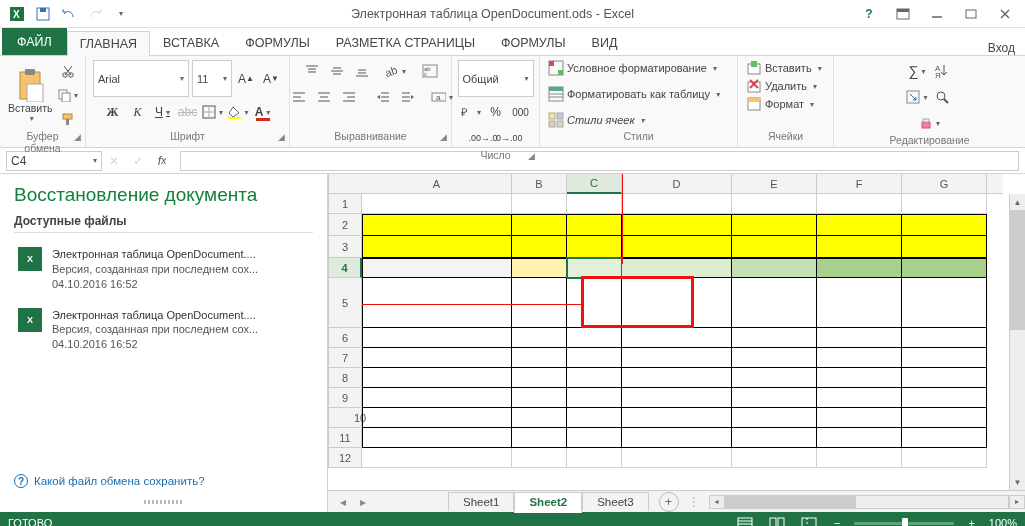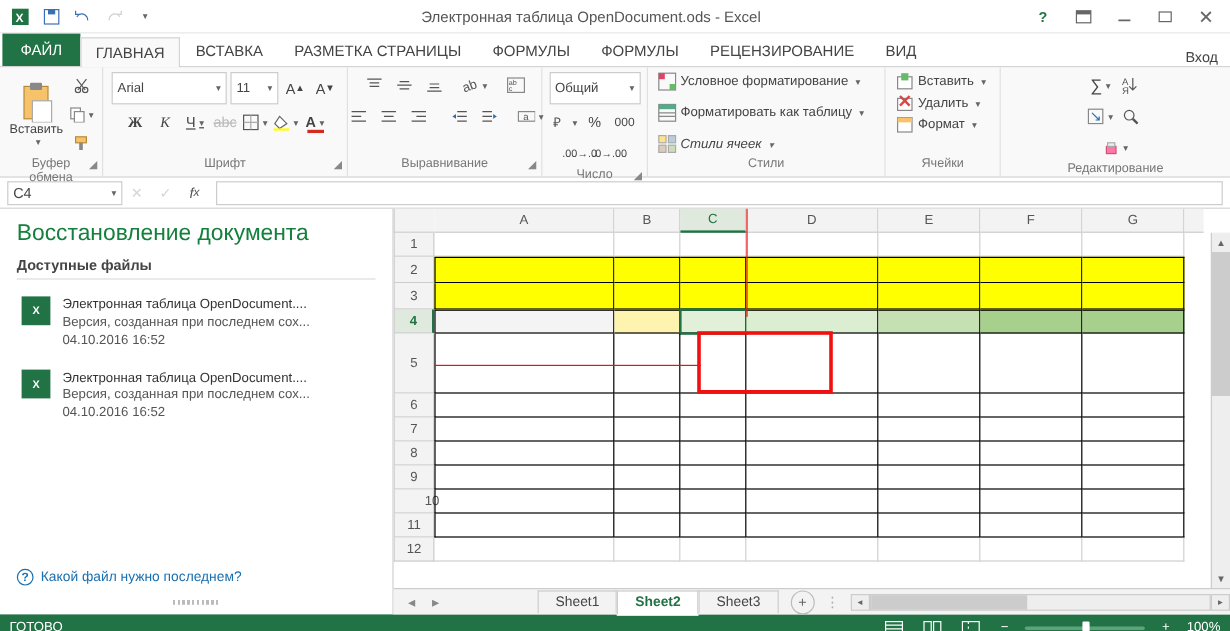--- a/index.html
+++ b/index.html
@@ -24,21 +24,21 @@
   .ribbon { height: 92px; background: #f9f9f9; border-bottom: 1px solid #d4d4d4; display: flex; }
   .group { border-right: 1px solid #e1e1e1; padding: 4px 8px 2px 8px; display: flex; flex-direction: column; justify-content: space-between; }
   .group-label { text-align: center; font-size: 10.5px; color: #777; height: 15px; position: relative; }
   .group-label .dlg { position: absolute; right: -4px; top: 2px; font-size: 9px; color: #888; cursor: pointer; }
   .group-body { flex: 1; display: flex; align-items: center; }
   .btn-stack { display: flex; flex-direction: column; align-items: center; gap: 0px; cursor: pointer; }
   .btn-stack .lbl { font-size: 10.5px; color: #444; }
   .smbtn { width: 22px; height: 22px; display: flex; align-items: center; justify-content: center; cursor: pointer; font-size: 12px; }
   .row { display: flex; align-items: center; gap: 3px; }
   .col { display: flex; flex-direction: column; gap: 2px; }
-  .sel { height: 27px; border: 1px solid #ccc; background: #fff; font-size: 11px; padding: 0 4px; display:flex; align-items:center; justify-content:space-between; cursor:pointer; }
+  .sel { height: 37px; border: 1px solid #ccc; background: #fff; font-size: 11px; padding: 0 4px; display:flex; align-items:center; justify-content:space-between; cursor:pointer; }
   .drop { font-size: 8px; color: #666; padding-left: 3px; }
 
   .bold-i { font-weight: bold; font-family: "Times New Roman",serif; }
   .ital-i { font-style: italic; font-family: "Times New Roman",serif; }
   .under-i { text-decoration: underline; }
   .strike-i { text-decoration: line-through; }
 
   
   .fbar { height: 26px; display: flex; align-items: center; border-bottom: 1px solid #d4d4d4; }
   .namebox { width: 96px; height: 20px; margin-left: 6px; border: 1px solid #ccc; display:flex; align-items:center; justify-content: space-between; padding: 0 4px; font-size: 12px; background:#fff; }
@@ -162,24 +162,23 @@
           <line x1="10" y1="2" x2="2" y2="10" stroke="#666" stroke-width="1.5"></line>
         </svg>
       </div>
   </div>
 </div>
 
 <div class="tabs-row">
   <div class="tab file-tab">ФАЙЛ</div>
   <div class="tab active">ГЛАВНАЯ</div>
   <div class="tab">ВСТАВКА</div>
+  <div class="tab">ФОРМУЛЫ</div>
   <div class="tab">РАЗМЕТКА СТРАНИЦЫ</div>
   <div class="tab">ФОРМУЛЫ</div>
-  <div class="tab">ФОРМУЛЫ</div>
-  <div class="tab">РЕЦЕНЗИРОВАНИЕ</div>
   <div class="tab">ВИД</div>
   <div class="tabs-right">Вход</div>
 </div>
 
 <div class="ribbon">
 
   <div class="group" style="width:86px;">
     <div class="group-body">
       <div class="btn-stack">
         <svg width="30" height="34">
@@ -517,21 +516,21 @@
           <span class="x">X</span>
         </div>
       <div class="rec-lines">
         <div class="l1">Электронная таблица OpenDocument....</div>
         <div>Версия, созданная при последнем сох...</div>
         <div>04.10.2016 16:52</div>
       </div>
     </div>
     <div class="rec-help">
       <div class="help-circ">?</div>
-      <span>Какой файл нужно последнем?</span>
+      <span>Какой файл обмена сохранить?</span>
     </div>
     <div class="gripper">
         <div class="grip-dots"></div>
       </div>
   </div>
 
   <div class="grid-wrap">
     <div class="col-headers" id="colhdrs">
         <div class="selall"></div>
         <div class="ch" style="width: 150px;">A</div>

